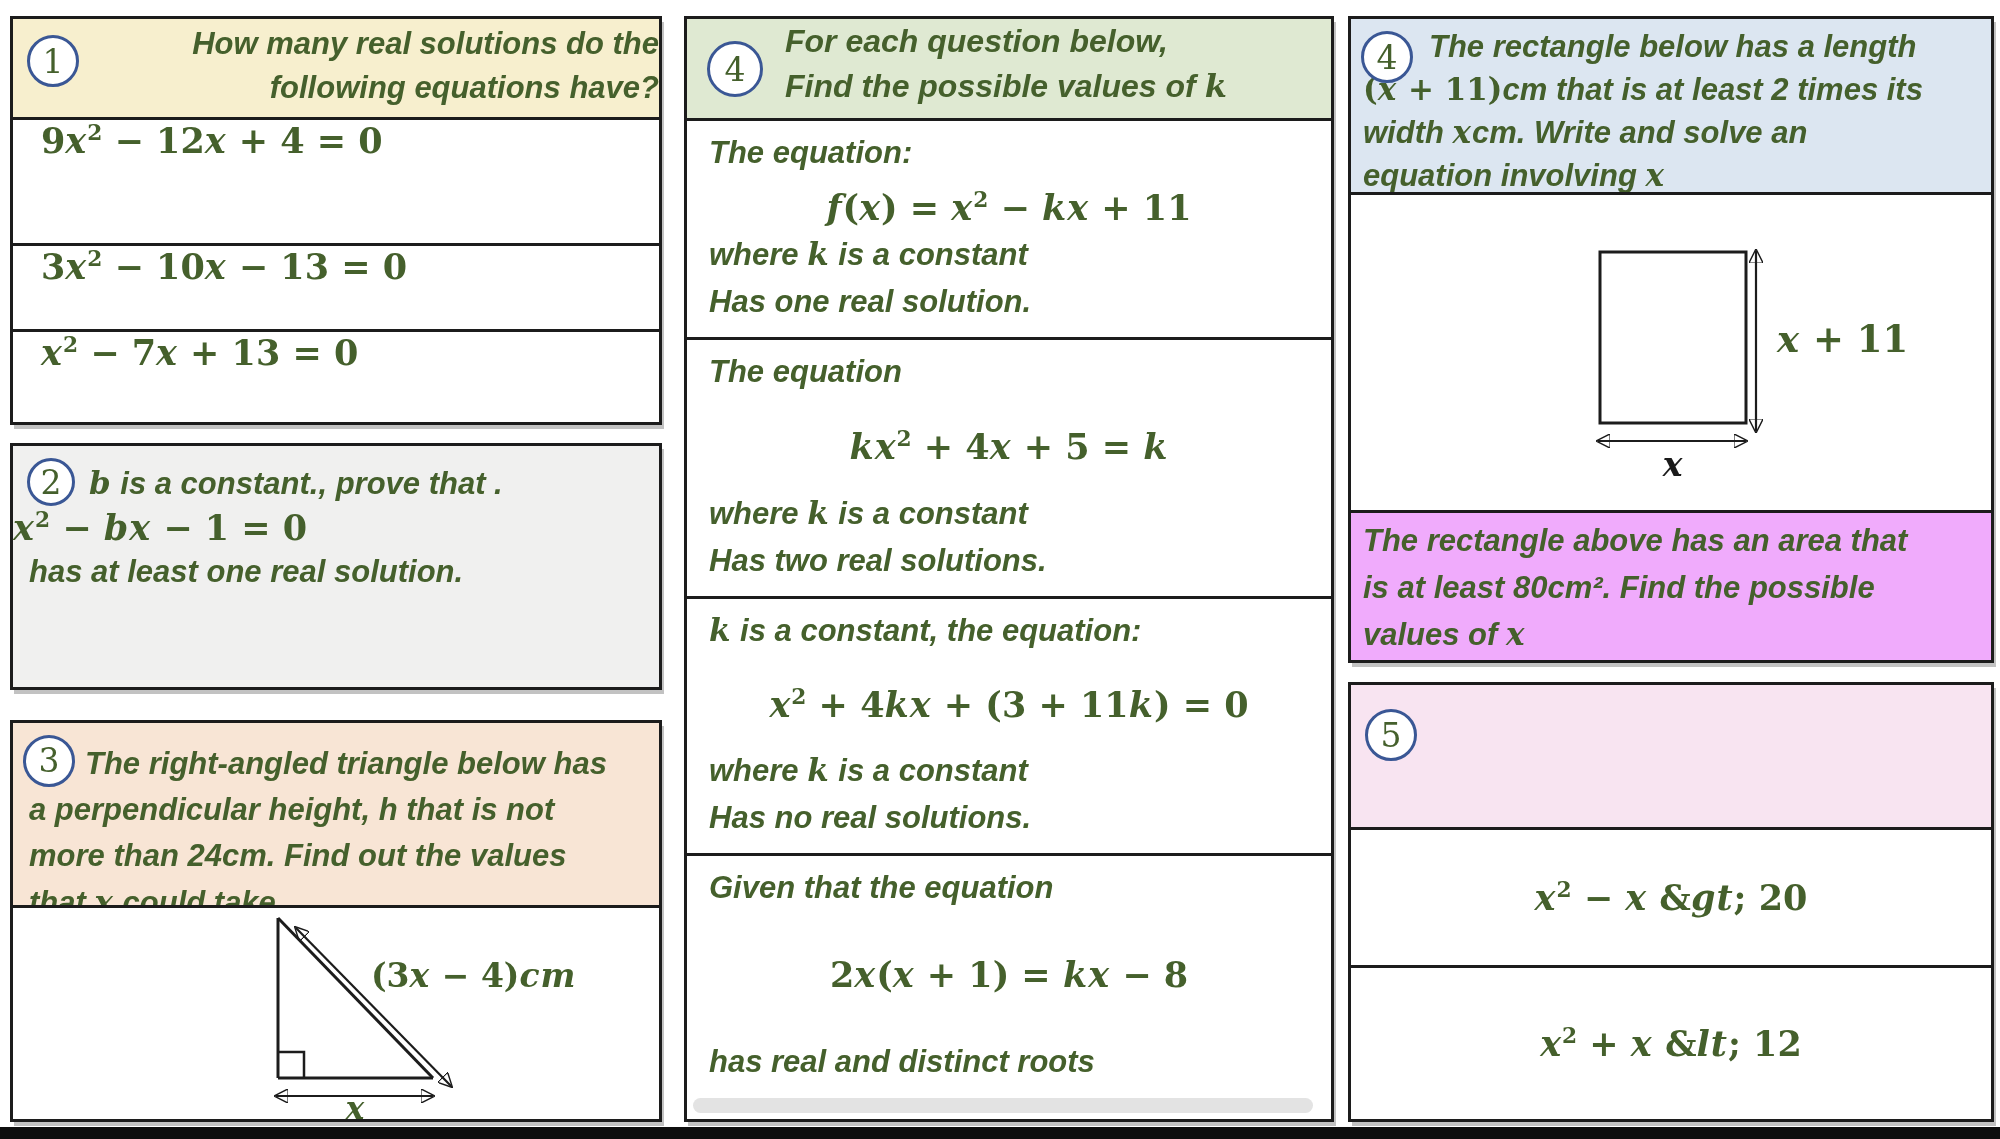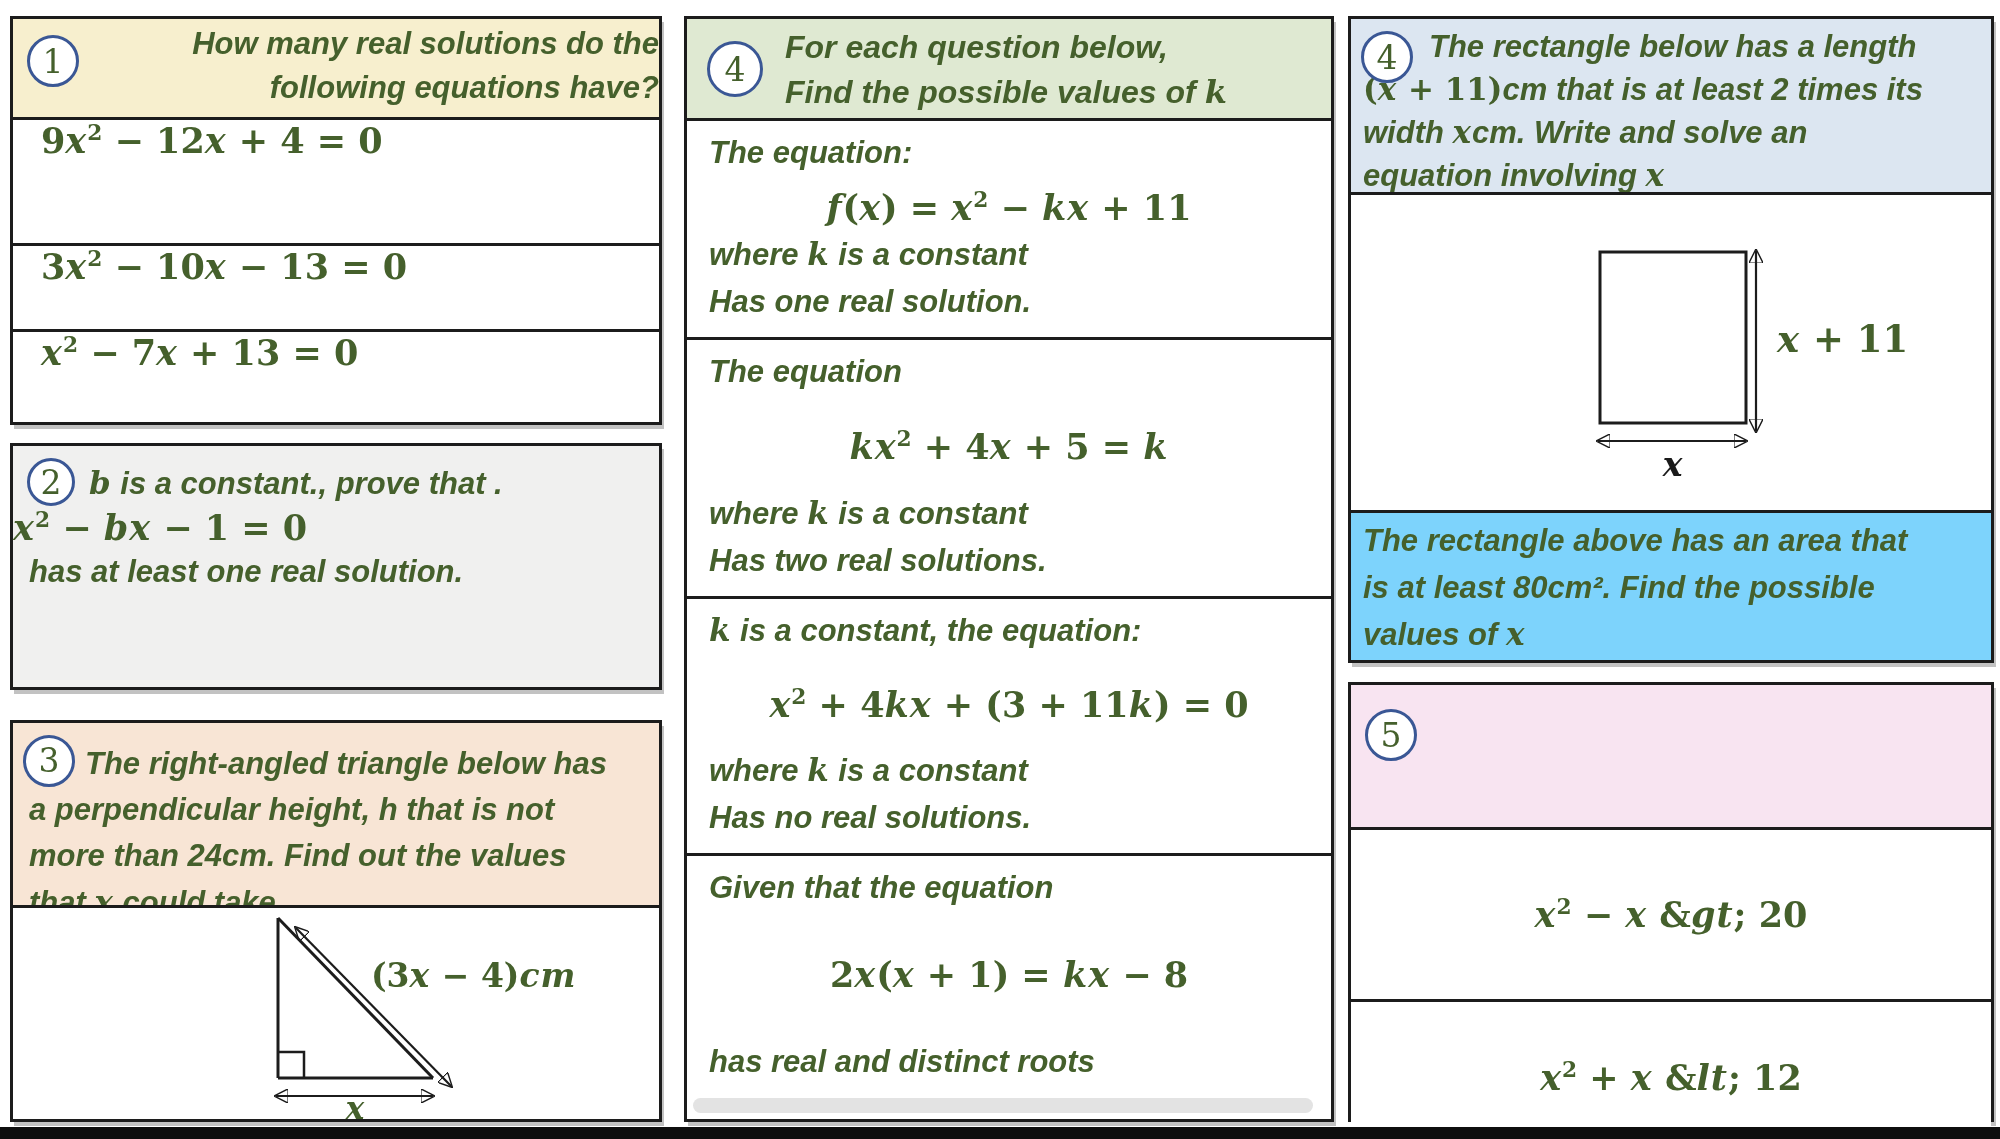--- a/index.html
+++ b/index.html
@@ -37,31 +37,31 @@
 
   
   .hdr-peach{background:#f8e5d5;}
   .q3-title{padding:10px 16px 0 16px;line-height:46px;}
   .q3-line1{padding-left:56px;margin-top:8px;}
   .diagram{position:relative;background:#fff;}
   .diag-label{position:absolute;font-weight:700;font-size:33px;}
 
   
   .hdr-green{background:#dfe9d2;}
-  .q4m-titles{margin-left:98px;padding-top:6px;line-height:45px;font-size:32px;}
+  .q4m-titles{margin-left:98px;line-height:45px;font-size:32px;}
   .mid-cell{display:flex;flex-direction:column;justify-content:space-between;
             padding:8px 22px 12px 22px;background:#fff;}
   .mid-eq{text-align:center;}
   .scrollbar{position:absolute;left:6px;right:18px;bottom:6px;height:15px;border-radius:8px;background:#e3e3e3;}
 
   
   .hdr-blue{background:#dce6f1;}
   .q4r-title{padding:6px 14px 0 12px;line-height:43px;}
   .q4r-line1{padding-left:66px;}
-  .blue-cell{background:#7dd3fc;padding:4px 14px 0 12px;}
+  .blue-cell{background:#f0abfc;padding:4px 14px 0 12px;}
 
   
   .hdr-pink{background:#f8e4f1;}
   .q5-titles{margin-left:84px;padding-top:22px;line-height:52px;font-size:32px;}
   .q5-cell{display:flex;align-items:center;justify-content:center;background:#fff;}
 
   .bottom-bar{position:absolute;left:0;top:1127px;width:2000px;height:12px;background:#0e0e0e;}
 
   svg line, svg polyline, svg rect, svg path{stroke:#1c1c1c;fill:none;}
 </style>
@@ -209,21 +209,21 @@
       <div>values of <span class="m"><i>x</i></span></div>
     </div>
   </section>
 
   <section class="box" style="left:1348px;top:682px;width:646px;height:440px;">
     <header class="hdr hdr-pink prose" style="height:142px;">
       <span class="qnum" style="left:14px;top:24px;">
           <span>5</span>
         </span>
     </header>
-    <div class="cell q5-cell" style="height:172px;">
+    <div class="cell q5-cell" style="height:138px;">
       <span class="eqline"><span class="m"><i>x</i><sup>2</sup> − <i>x</i> &amp;<i>g</i><i>t</i>; 20</span></span>
     </div>
     <div class="cell q5-cell" style="height:154px;">
       <span class="eqline"><span class="m"><i>x</i><sup>2</sup> + <i>x</i> &amp;<i>l</i><i>t</i>; 12</span></span>
     </div>
   </section>
 
   <div class="bottom-bar"></div>
 </div>
 

